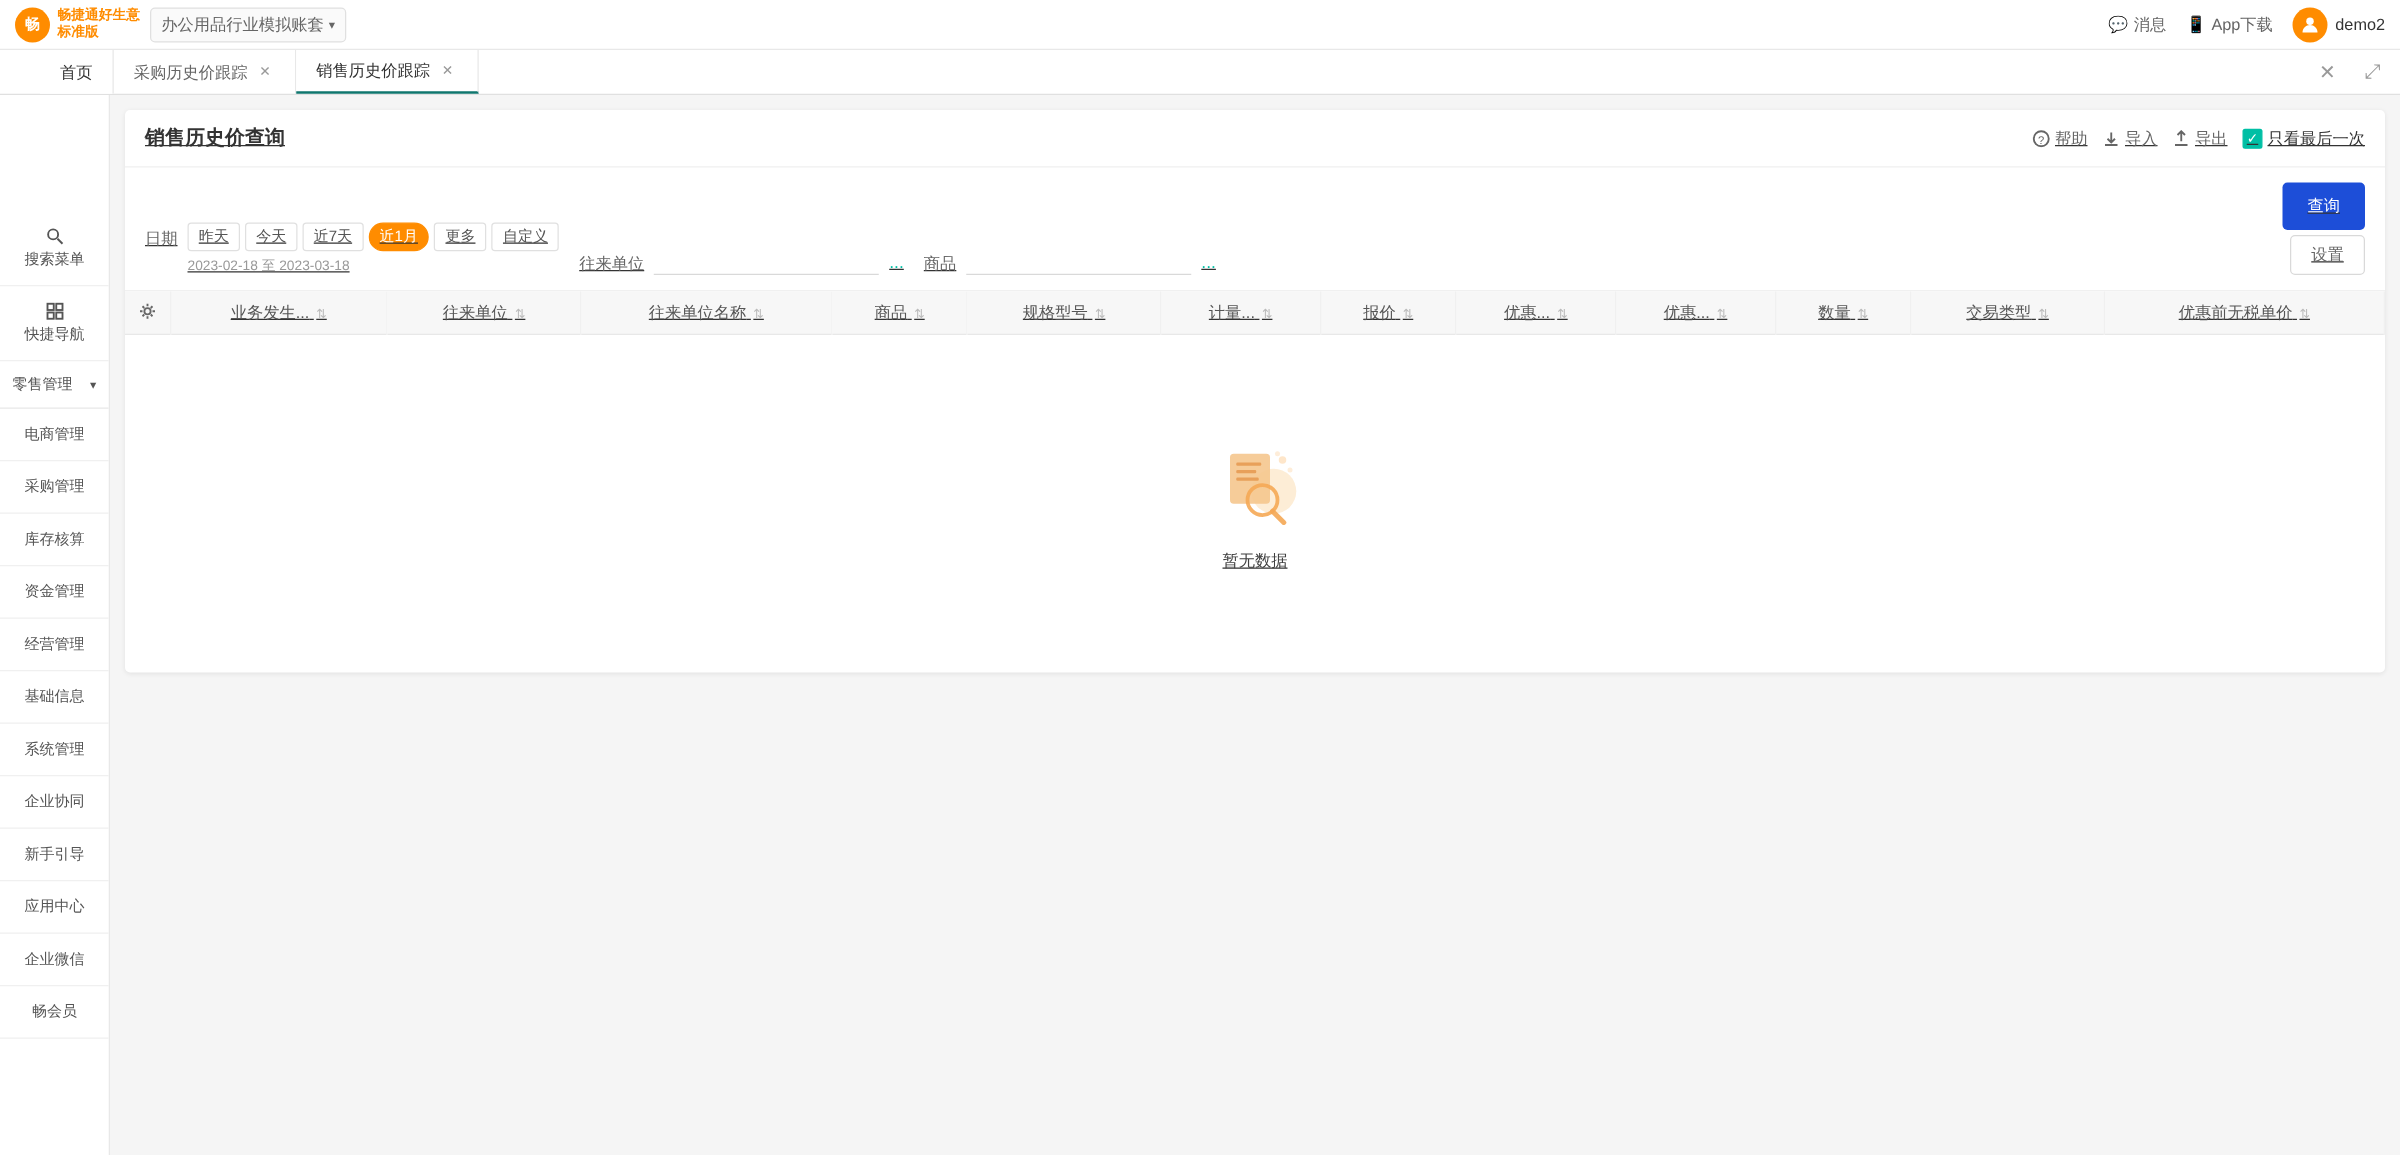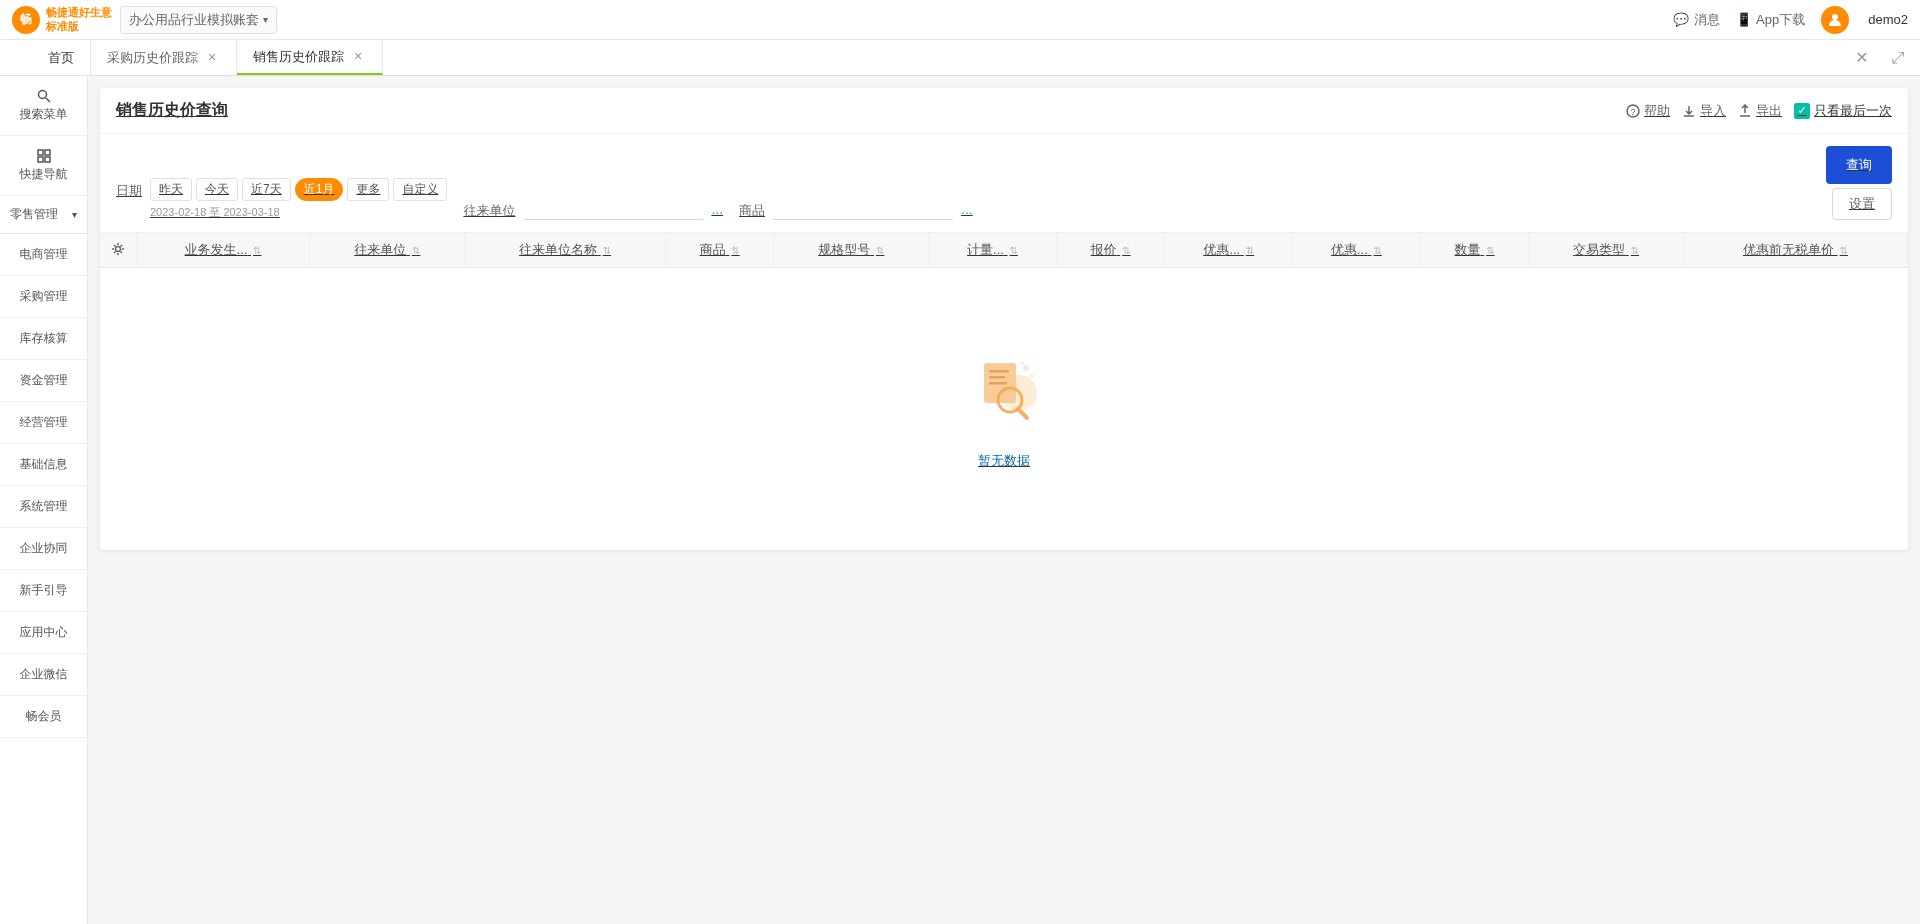--- a/index.html
+++ b/index.html
@@ -65,21 +65,21 @@
       display: flex;
       align-items: center;
       gap: 4px;
       color: #666;
       font-size: 13px;
       cursor: pointer;
     }
     .user-info {
       display: flex;
       align-items: center;
-      gap: 19px;
+      gap: 6px;
       cursor: pointer;
     }
     .user-avatar {
       width: 28px;
       height: 28px;
       border-radius: 50%;
       background: #ff8c00;
       display: flex;
       align-items: center;
       justify-content: center;
@@ -108,21 +108,21 @@
       white-space: nowrap;
     }
     .tab-item.home {
       background: #fff;
       color: #333;
       margin-left: 32px;
     }
     .tab-item.active {
       background: #fff;
       color: #333;
-      border-bottom: 2px solid #84cc16;
+      border-bottom: 2px solid #0f766e;
       font-weight: 500;
     }
     .tab-item .tab-close {
       font-size: 11px;
       color: #999;
       cursor: pointer;
       width: 16px;
       height: 16px;
       display: flex;
       align-items: center;
@@ -156,20 +156,21 @@
 
     
     .sidebar {
       width: 88px;
       background: #fff;
       border-right: 1px solid #e8e8e8;
       display: flex;
       flex-direction: column;
       overflow-y: auto;
       flex-shrink: 0;
+      justify-content: center;
     }
     .sidebar-item {
       display: flex;
       flex-direction: column;
       align-items: center;
       justify-content: center;
       padding: 12px 4px;
       cursor: pointer;
       color: #555;
       font-size: 12px;
@@ -411,22 +412,21 @@
       padding: 80px 0;
       color: #bbb;
     }
     .empty-icon {
       width: 80px;
       height: 80px;
       margin-bottom: 12px;
     }
     .empty-text {
       font-size: 13px;
-      color: #0369a1;
-      margin-top: 12px;
+      color: #404040;
     }
   </style>
 </head>
 <body>
 
 <div class="top-bar">
   <div class="top-bar-left">
     <div class="logo-area">
       <div class="logo-icon">畅</div>
       <div class="logo-text" style="white-space:pre-line;font-size:11px;">畅捷通好生意

